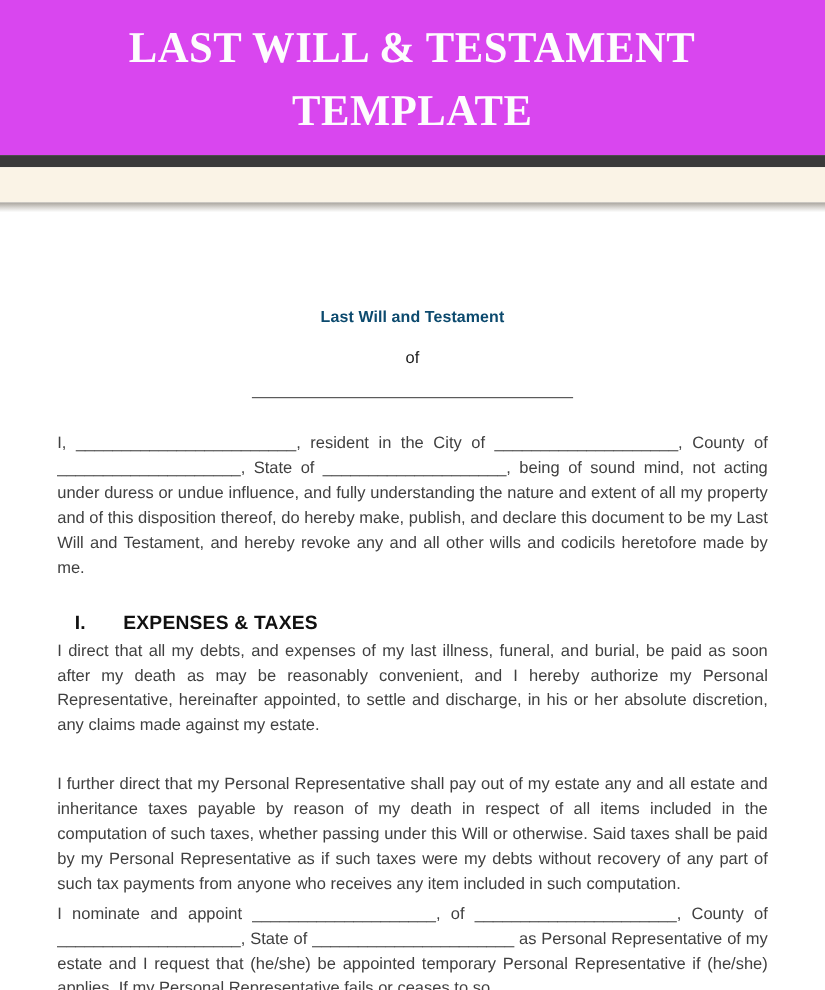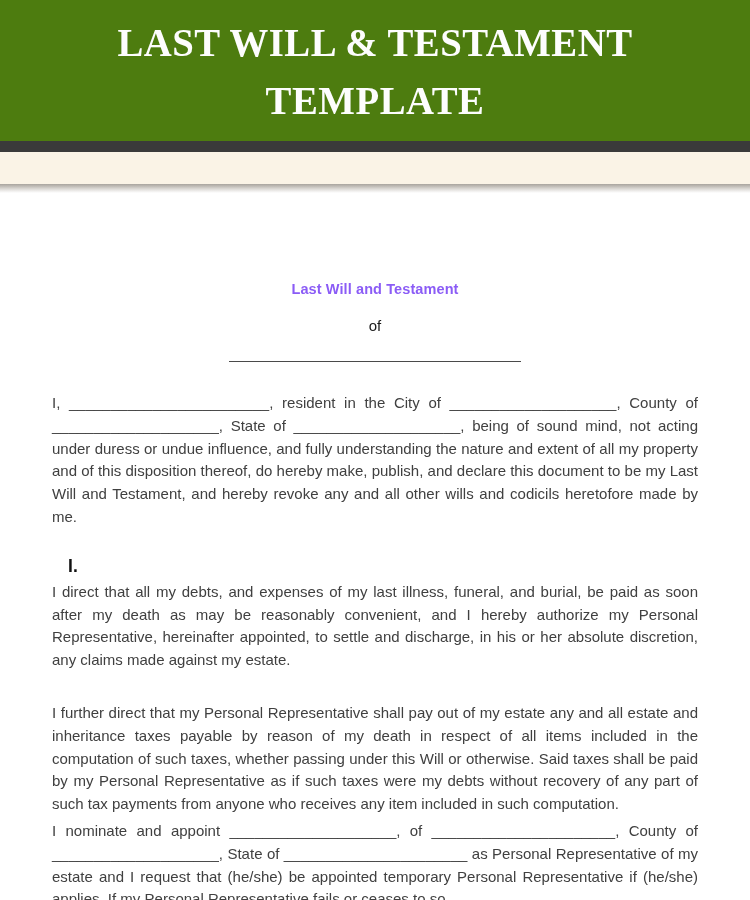--- a/index.html
+++ b/index.html
@@ -19,23 +19,24 @@
     background: #ffffff;
     overflow: hidden;
   }
 
   
   .banner {
     position: absolute;
     top: 0; left: 0;
     width: 750px;
     height: 141px;
-    background: #4d7c0f;
+    background: #d946ef;
     display: flex;
     flex-direction: column;
+    align-items: center;
     justify-content: center;
     padding-top: 2px;
   }
 
   .banner-line {
     font-family: "Liberation Serif", serif;
     font-weight: bold;
     color: #fdfdfd;
     font-size: 40px;
     line-height: 1.45;
@@ -81,21 +82,21 @@
   }
 
   .title-block {
     text-align: center;
     padding-top: 88px;
   }
 
   .doc-title {
     font-size: 14.5px;
     font-weight: bold;
-    color: #8b5cf6;
+    color: #0c4a6e;
     letter-spacing: 0.1px;
   }
 
   .doc-of {
     font-size: 15px;
     color: #1a1a1a;
     margin-top: 20px;
   }
 
   .title-rule {
@@ -155,20 +156,21 @@
     <div class="title-block">
       <div class="doc-title">Last Will and Testament</div>
       <div class="doc-of">of</div>
       <div class="title-rule"></div>
     </div>
 
     <p class="body">I, ________________________, resident in the City of ____________________, County of ____________________, State of ____________________, being of sound mind, not acting under duress or undue influence, and fully understanding the nature and extent of all my property and of this disposition thereof, do hereby make, publish, and declare this document to be my Last Will and Testament, and hereby revoke any and all other wills and codicils heretofore made by me.</p>
 
     <h2 class="section">
       <span class="num">I.</span>
+      <span class="sec-label">EXPENSES &amp; TAXES</span>
     </h2>
 
     <p class="body tight">I direct that all my debts, and expenses of my last illness, funeral, and burial, be paid as soon after my death as may be reasonably convenient, and I hereby authorize my Personal Representative, hereinafter appointed, to settle and discharge, in his or her absolute discretion, any claims made against my estate.</p>
     <p class="body">I further direct that my Personal Representative shall pay out of my estate any and all estate and inheritance taxes payable by reason of my death in respect of all items included in the computation of such taxes, whether passing under this Will or otherwise. Said taxes shall be paid by my Personal Representative as if such taxes were my debts without recovery of any part of such tax payments from anyone who receives any item included in such computation.</p>
 
 
     <p class="body tight">I nominate and appoint ____________________, of ______________________, County of ____________________, State of ______________________ as Personal Representative of my estate and I request that (he/she) be appointed temporary Personal Representative if (he/she) applies. If my Personal Representative fails or ceases to so</p>
 
   </div>
 </div>

